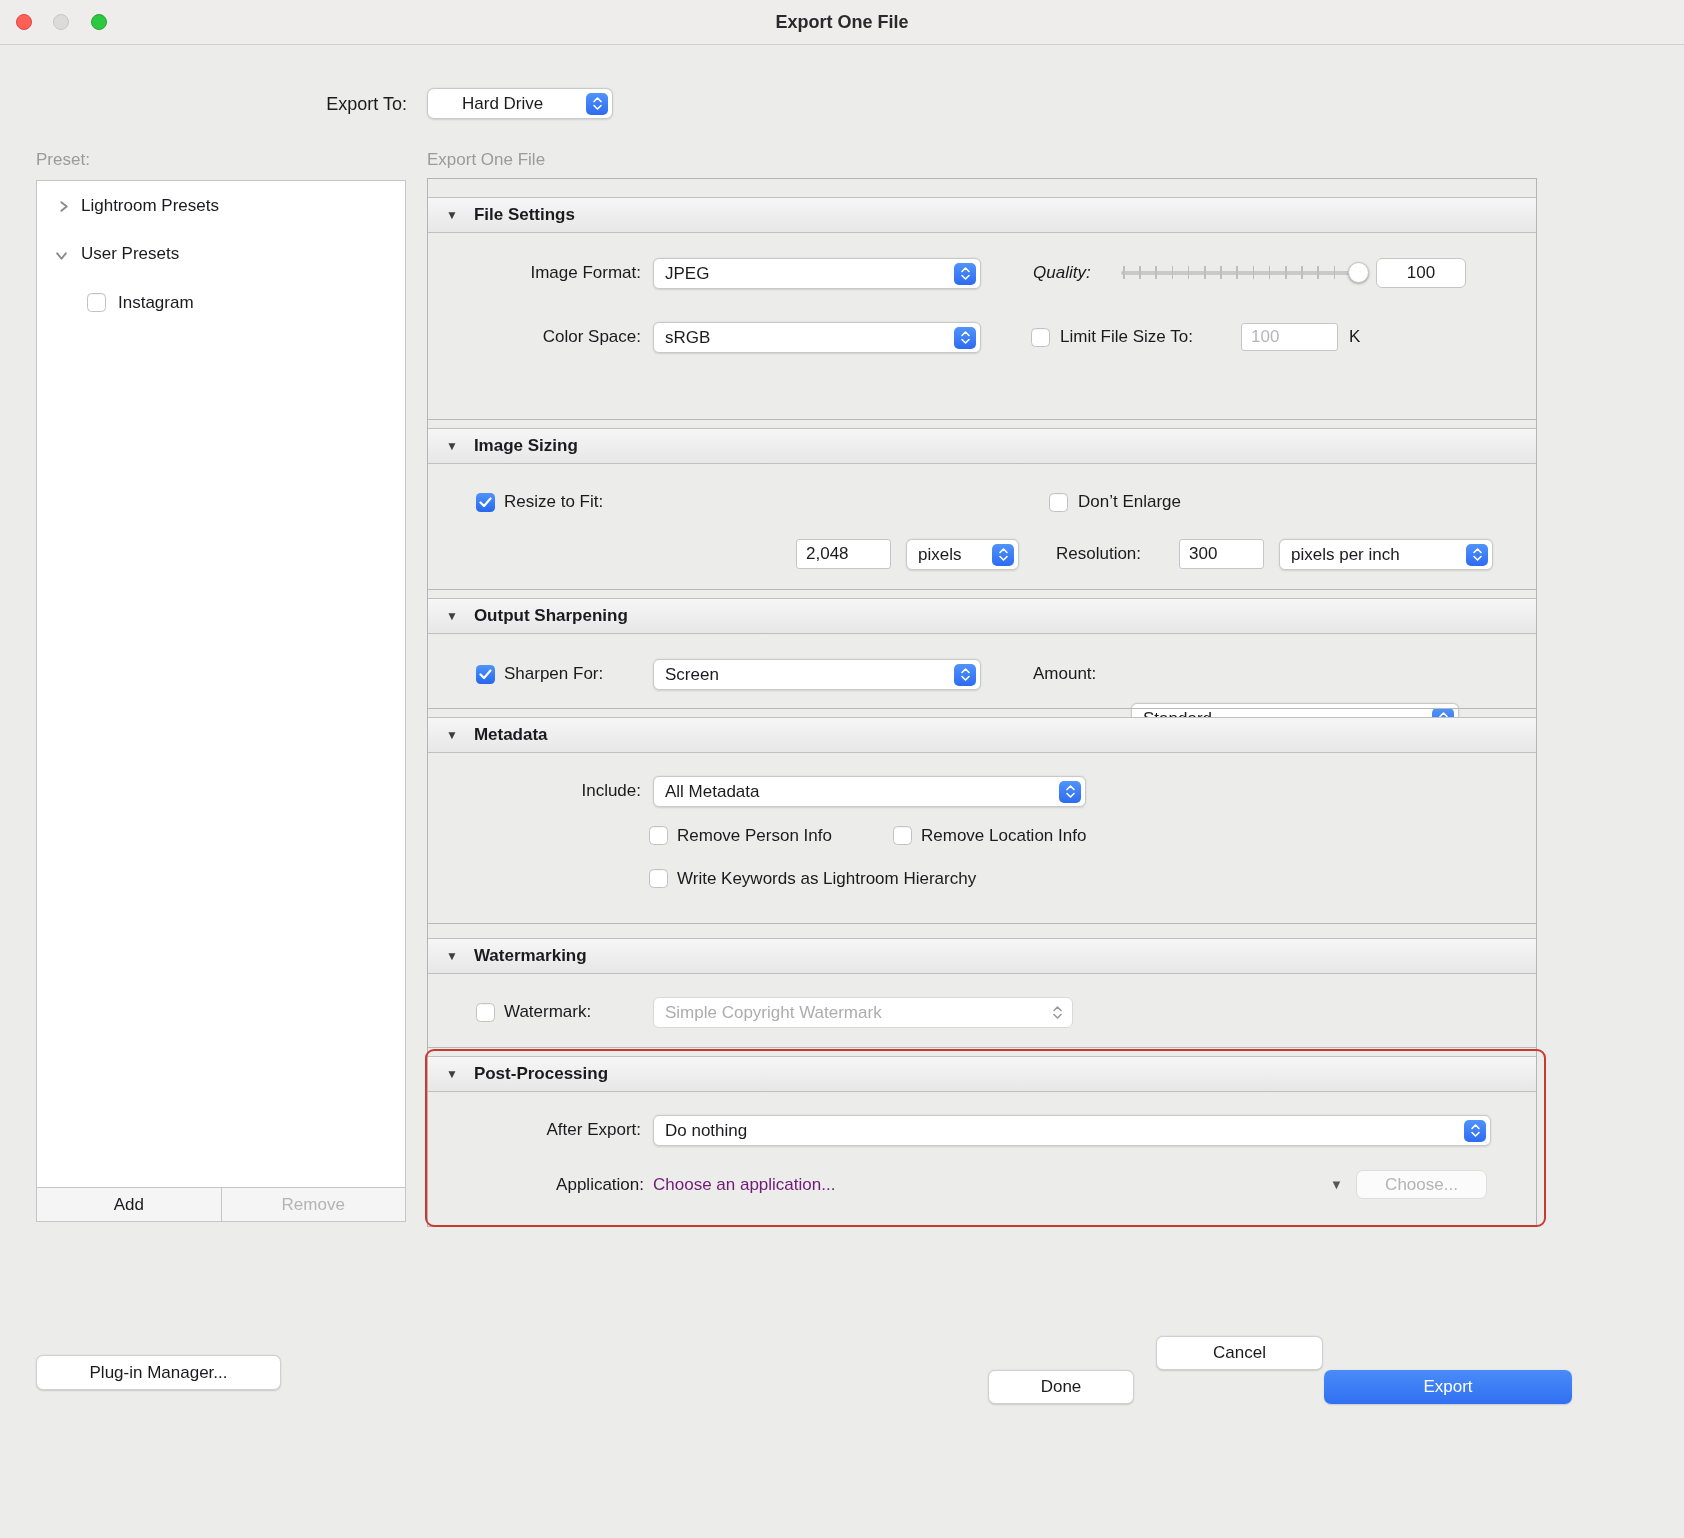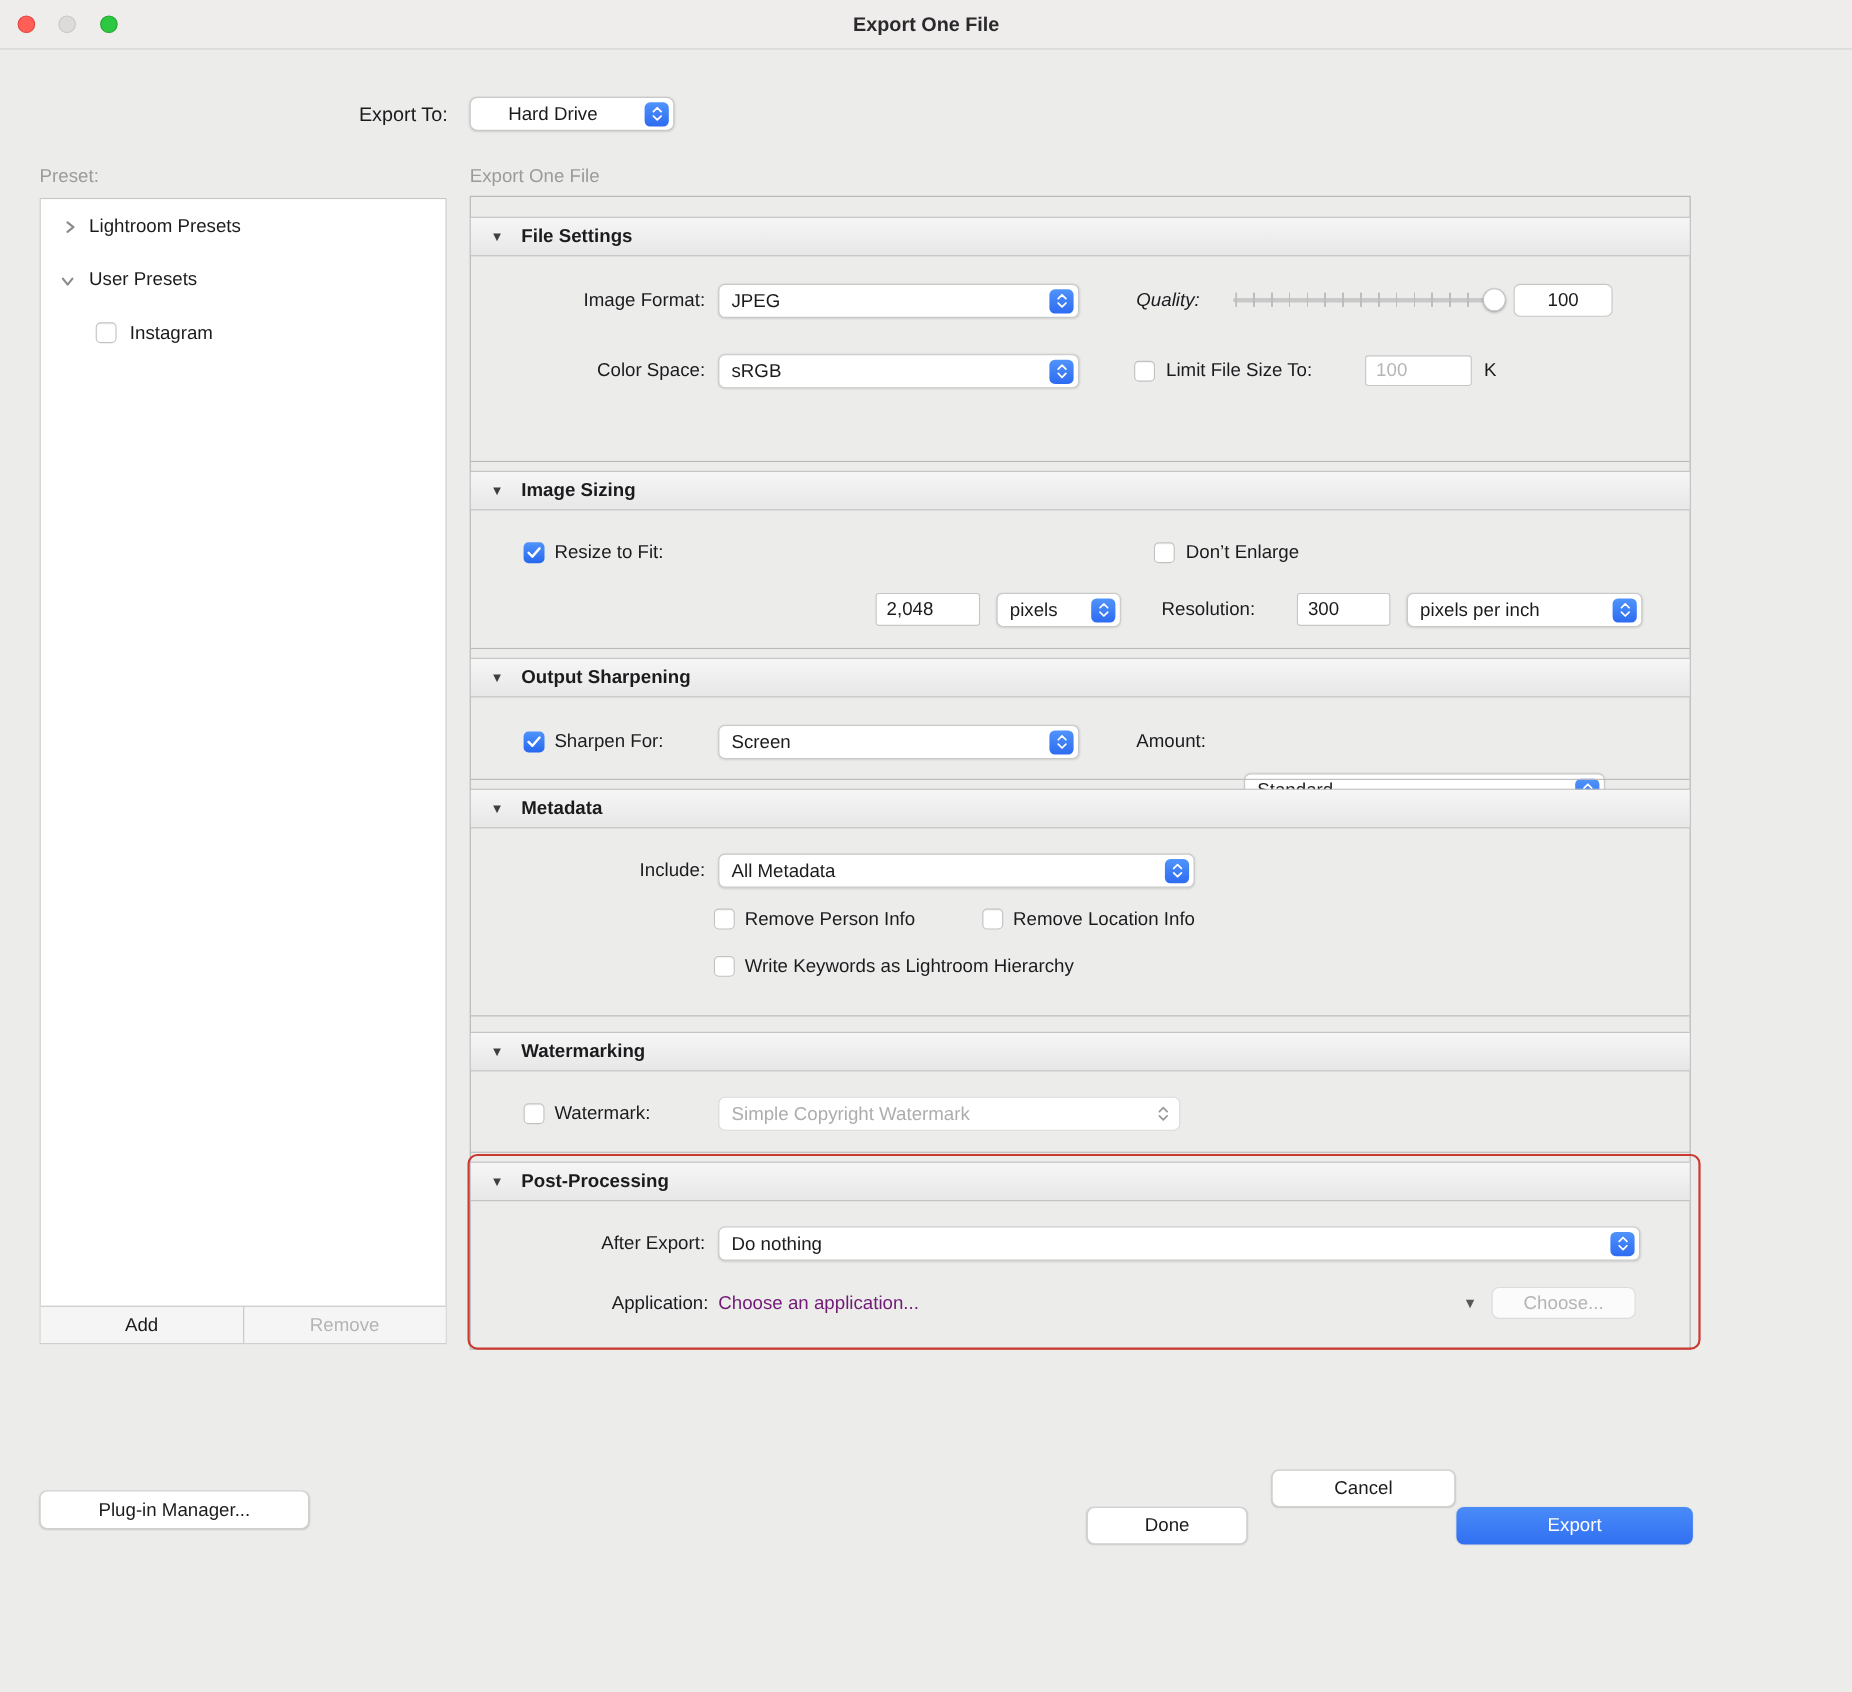--- a/index.html
+++ b/index.html
@@ -324,13 +324,13 @@
   <div class="lbl placeholder" style="left:225px;top:991px;">Choose an application...</div>
   <div class="app-arrow" style="left:902px;top:991px;font-size:13px;">▼</div>
   <div class="btn disabled" style="left:928px;top:991px;width:131px;height:29px;">Choose...</div>
 
   <div class="red-highlight"></div>
 </div>
 
 <div class="btn" style="left:36px;top:1355px;width:245px;height:35px;">Plug-in Manager...</div>
 <div class="btn" style="left:988px;top:1370px;width:146px;height:34px;">Done</div>
 <div class="btn" style="left:1156px;top:1336px;width:167px;height:34px;">Cancel</div>
-<div class="btn primary" style="left:1324px;top:1370px;width:215px;height:34px;">Export</div>
+<div class="btn primary" style="left:1324px;top:1370px;width:248px;height:34px;">Export</div>
 
 </body></html>

